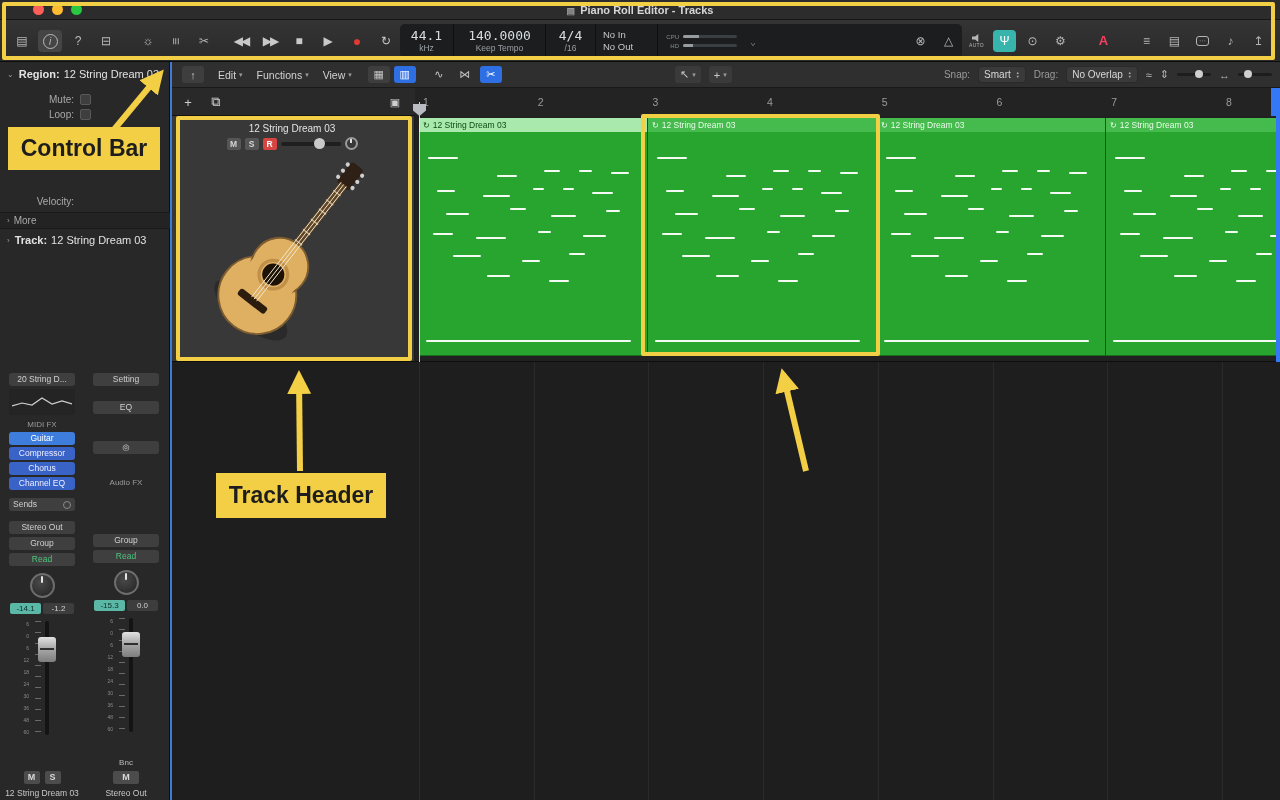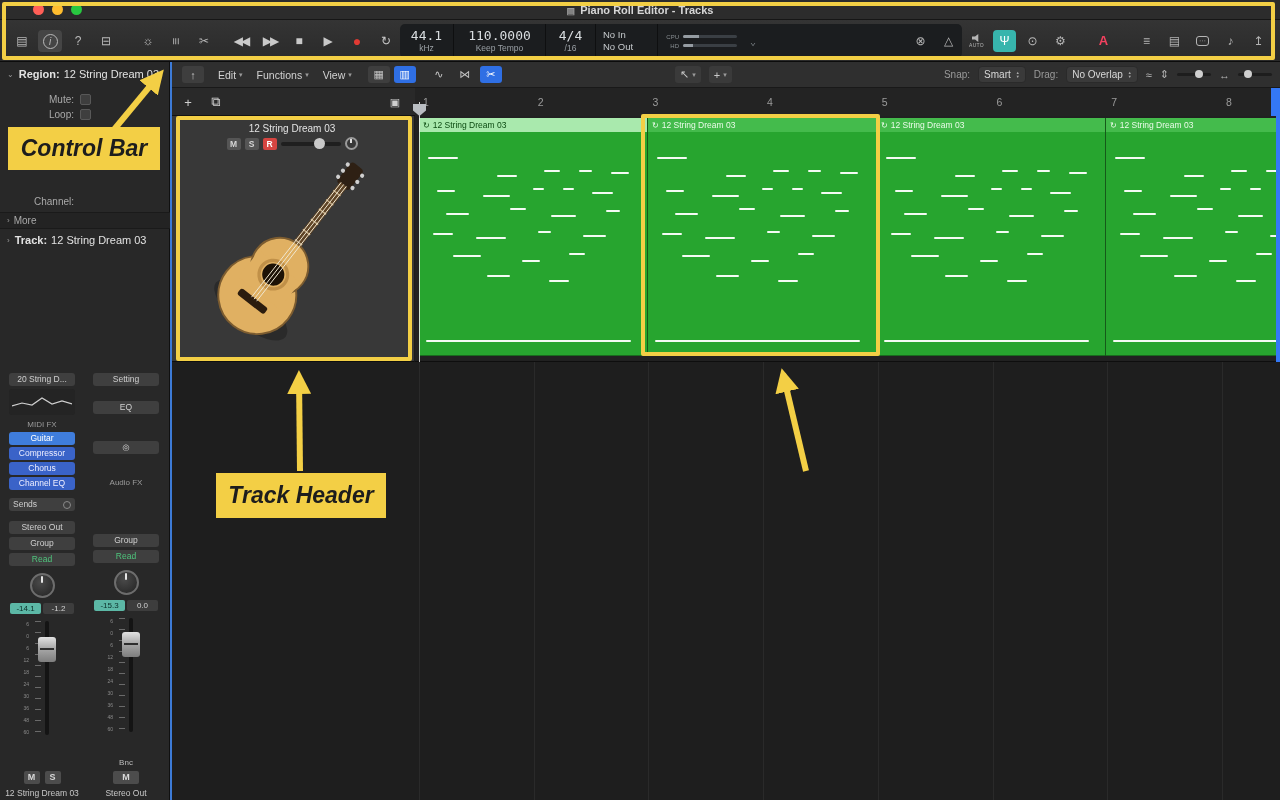--- a/index.html
+++ b/index.html
@@ -148,21 +148,21 @@
   .note { position:absolute; height:2px; background:rgba(255,255,255,0.95); border-radius:1px; }
 
   .playhead { position:absolute; left:249px; top:40px; width:1px; height:260px; background:rgba(240,240,240,0.85); z-index:6; }
   .ph-marker { position:absolute; left:243px; top:42px; width:13px; height:12px; background:#b9bdc2; clip-path:polygon(0 0,100% 0,100% 55%,50% 100%,0 55%); z-index:7; }
   .scroll-corner { position:absolute; right:0; top:26px; width:9px; height:28px; background:#3478f6; z-index:9; }
   .scroll-edge { position:absolute; right:0; top:54px; width:4px; height:246px; background:#3478f6; z-index:9; }
 
   
   .anno { position:absolute; inset:0; z-index:40; pointer-events:none; }
   .anno-box { position:absolute; border:4px solid #f3cf45; border-radius:2px; }
-  .anno-label { position:absolute; background:#f3cf45; color:#1d1d1d; font-size:23px; font-weight:bold; display:flex; align-items:center; justify-content:center;font-style:italic; }
+  .anno-label { position:absolute; background:#f3cf45; color:#1d1d1d; font-size:23px; font-weight:bold; display:flex; align-items:center; justify-content:center; }
   .anno-arrows { position:absolute; inset:0; width:100%; height:100%; }
 </style>
 </head>
 <body>
 
 <div id="app">
 
   <div class="titlebar">
     <div class="traffic">
       <span class="tl red"></span>
@@ -220,21 +220,21 @@
           <span>↻</span>
         </span>
     </div>
 
     <div class="lcd">
       <div class="lcd-sec" style="width:54px;">
         <span class="lcd-mid">44.1</span>
         <span class="lcd-sub">kHz</span>
       </div>
       <div class="lcd-sec" style="width:92px;">
-        <span class="lcd-mid">110.0000</span>
+        <span class="lcd-mid">140.0000</span>
         <span class="lcd-sub">Keep Tempo</span>
       </div>
       <div class="lcd-sec" style="width:50px;">
         <span class="lcd-mid">4/4</span>
         <span class="lcd-sub">/16</span>
       </div>
       <div class="lcd-sec" style="width:62px;">
         <span class="lcd-io">No In</span>
         <span class="lcd-io">No Out</span>
       </div>
@@ -312,21 +312,21 @@
       </div>
       <div class="insp-row" style="top:32px;">
         <span class="lbl-right">Mute:</span>
         <span class="cbx"></span>
       </div>
       <div class="insp-row" style="top:47px;">
         <span class="lbl-right">Loop:</span>
         <span class="cbx"></span>
       </div>
       <div class="insp-row" style="top:134px;">
-        <span class="lbl-right">Channel:</span>
+        <span class="lbl-right">Velocity:</span>
       </div>
       <div class="insp-row more-row" style="top:150px;">
         <span class="chev">›</span>
         <span style="margin-left:4px;">More</span>
       </div>
       <div class="insp-row insp-hdr trk-row" style="top:172px;">
         <span class="chev">›</span>
         <b>Track:</b>
         <span>12 String Dream 03</span>
       </div>

